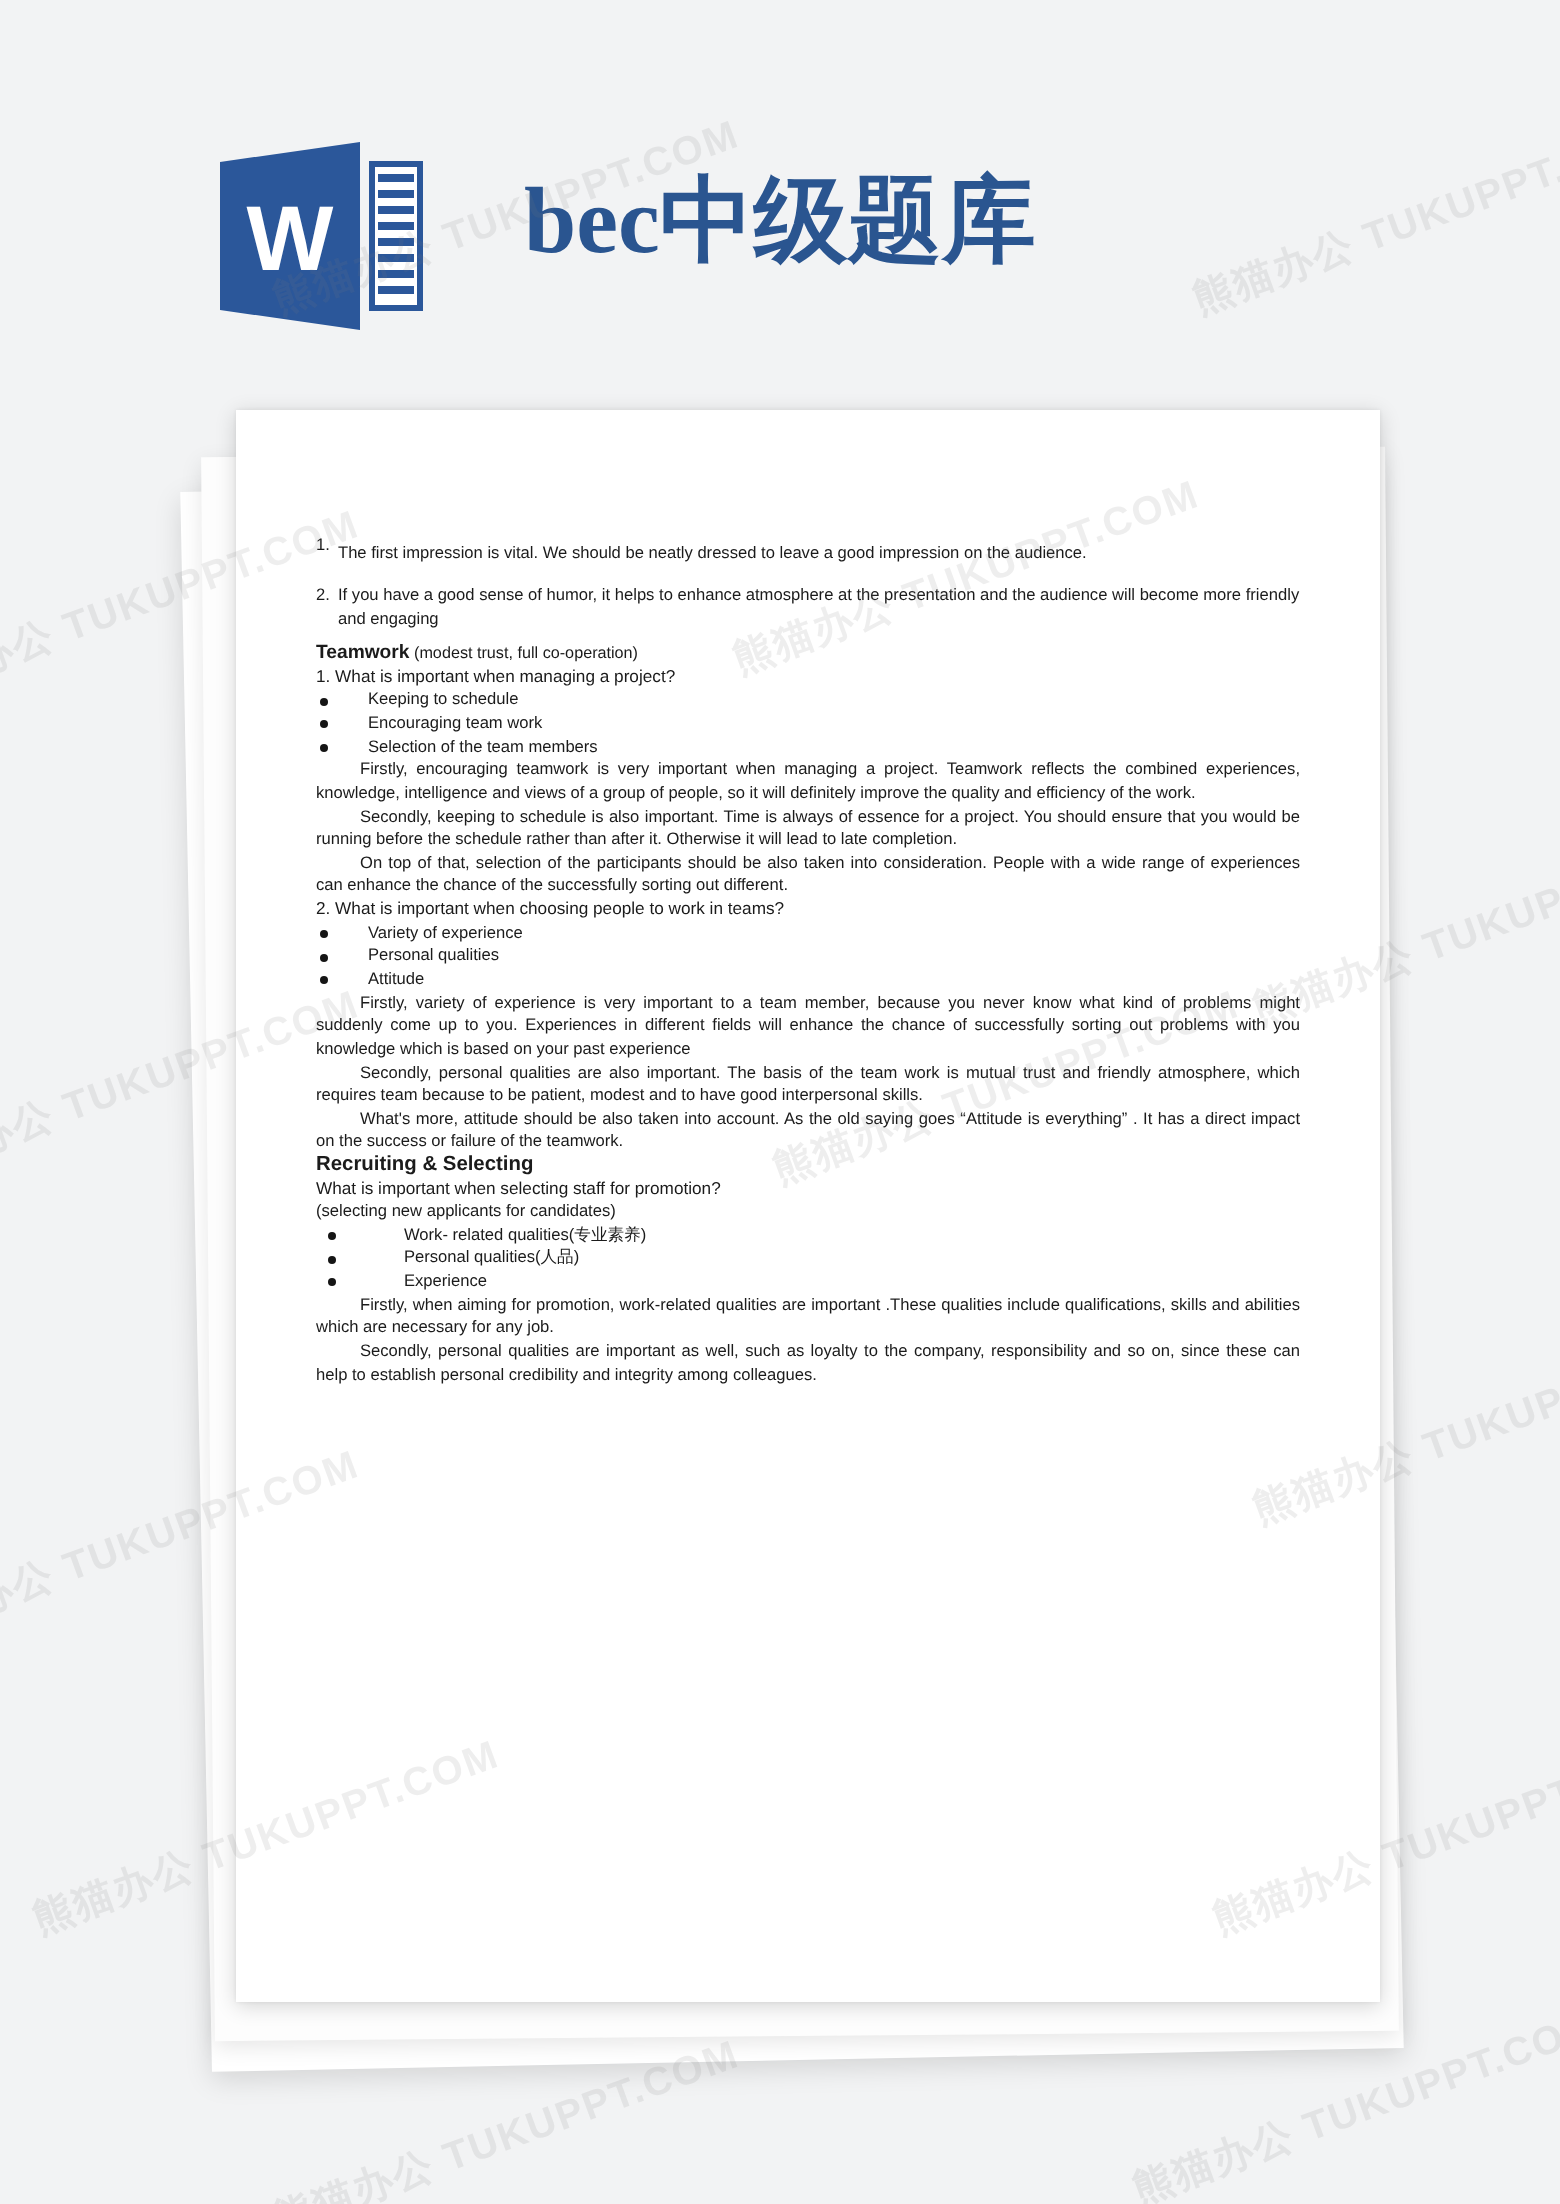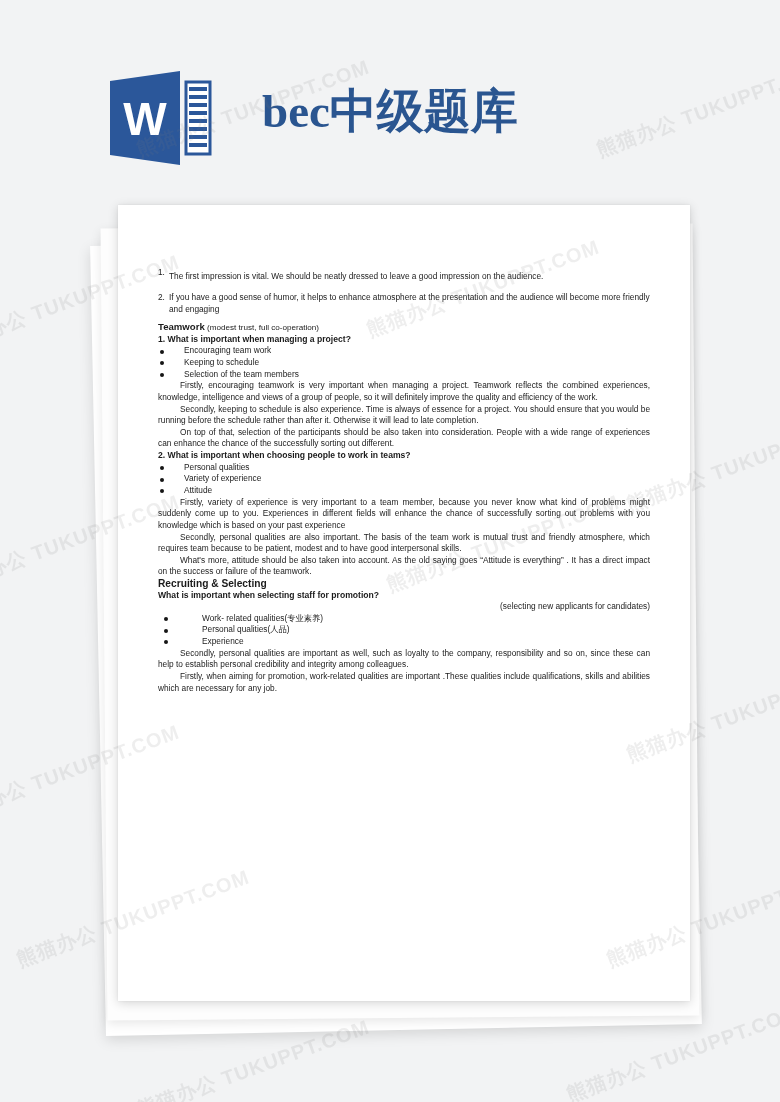--- a/index.html
+++ b/index.html
@@ -132,21 +132,21 @@
     margin-top: 9px;
     margin-bottom: 8px;
   }
   .teamwork-line {
     margin-top: 2px;
     margin-bottom: 7px;
   }
   .teamwork-line .tw { font-weight: 700; font-size: 9.6px; }
   .teamwork-line .tw-sub { font-size: 8.1px; }
 
-  .qline { font-weight: 700; font-size: 8.6px; margin-bottom: 1px; }
+  .qline { font-weight: 400; font-size: 8.6px; margin-bottom: 1px; }
 
   ul.bl {
     list-style: none;
     margin: 0 0 0 0;
     padding: 0;
   }
   ul.bl li {
     position: relative;
     padding-left: 26px;
     line-height: 11.7px;
@@ -163,21 +163,21 @@
   }
   ul.bl.deep li { padding-left: 44px; }
   ul.bl.deep li::before { left: 6px; }
 
   .para {
     text-align: justify;
     text-justify: inter-word;
     margin-bottom: 0px;
   }
   .para .ind { display: inline-block; width: 22px; }
-  .para-nj { text-align: right; }
+  .para-nj { text-align: left; }
 </style>
 </head>
 <body>
 
 <div class="paper-stack">
   <div class="sheet-back-b"></div>
   <div class="sheet-back-a"></div>
 
   <div class="sheet-main">
     <div class="doc-body">
@@ -190,54 +190,54 @@
       <div class="num-item">
         <div class="num">2.</div>
         <div class="num-txt">If you have a good sense of humor, it helps to enhance atmosphere at the presentation and the audience will become more friendly and engaging</div>
       </div>
 
       <p class="teamwork-line"><span class="tw">Teamwork</span><span class="tw-sub"> (modest trust, full co-operation)</span></p>
 
       <p class="qline">1. What is important when managing a project?</p>
 
       <ul class="bl">
+        <li>Keeping to schedule</li>
         <li>Encouraging team work</li>
-        <li>Keeping to schedule</li>
         <li>Selection of the team members</li>
       </ul>
 
       <p class="para"><span class="ind"></span><span>Firstly, encouraging teamwork is very important when managing a project. Teamwork reflects the combined experiences, knowledge, intelligence and views of a group of people, so it will definitely improve the quality and efficiency of the work.</span></p>
-      <p class="para"><span class="ind"></span><span>Secondly, keeping to schedule is also experience. Time is always of essence for a project. You should ensure that you would be  running before the schedule  rather than after  it. Otherwise it will lead to late completion.</span></p>
+      <p class="para"><span class="ind"></span><span>Secondly, keeping to schedule is also important. Time is always of essence for a project. You should ensure that you would be  running before the schedule  rather than after  it. Otherwise it will lead to late completion.</span></p>
       <p class="para"><span class="ind"></span><span>On top of that, selection of the participants should be also taken into consideration. People with a wide range of experiences can enhance the chance of the successfully sorting out different.</span></p>
 
       <p class="qline">2. What is important when choosing people to work in teams?</p>
 
       <ul class="bl">
+        <li>Variety of experience</li>
         <li>Personal qualities</li>
-        <li>Variety of experience</li>
         <li>Attitude</li>
       </ul>
 
       <p class="para"><span class="ind"></span><span>Firstly, variety of experience is very important to a team member, because you never know what kind of problems might suddenly come up to you. Experiences in different fields will enhance the chance of successfully sorting out problems with you knowledge which is based on your past experience</span></p>
       <p class="para"><span class="ind"></span><span>Secondly, personal qualities are also important. The basis of the team work is mutual trust and friendly atmosphere, which requires team because to be patient, modest and to have good interpersonal skills.</span></p>
       <p class="para"><span class="ind"></span><span>What's more, attitude should be also taken into account. As the old saying goes “Attitude is everything” . It has a direct impact on the success or failure of the teamwork.</span></p>
 
       <p class="h-section">Recruiting &amp; Selecting</p>
 
       <p class="qline">What is important when selecting staff for promotion?</p>
       <p class="para-nj"> (selecting new applicants for candidates)</p>
 
       <ul class="bl deep">
         <li>Work- related qualities(专业素养)</li>
         <li> Personal qualities(人品)</li>
         <li> Experience</li>
       </ul>
 
+      <p class="para"><span class="ind"></span><span>Firstly, when aiming for promotion, work-related qualities are important .These qualities include qualifications, skills and abilities which are necessary for any job.</span></p>
       <p class="para"><span class="ind"></span><span>Secondly,  personal qualities are  important as well, such as  loyalty to the company, responsibility and so on, since these can help to establish personal credibility and integrity among colleagues.</span></p>
-      <p class="para"><span class="ind"></span><span>Firstly, when aiming for promotion, work-related qualities are important .These qualities include qualifications, skills and abilities which are necessary for any job.</span></p>
 
     </div>
   </div>
 </div>
 
 <div class="header">
   <div class="word-logo">
     <svg width="104" height="98" viewBox="0 0 104 98" xmlns="http://www.w3.org/2000/svg">
       <polygon points="2,12 72,2 72,96 2,86" fill="#2b579a"></polygon>
       <text x="37" y="66" font-family="Liberation Sans, sans-serif" font-size="46" font-weight="700" fill="#ffffff" text-anchor="middle">W</text>

